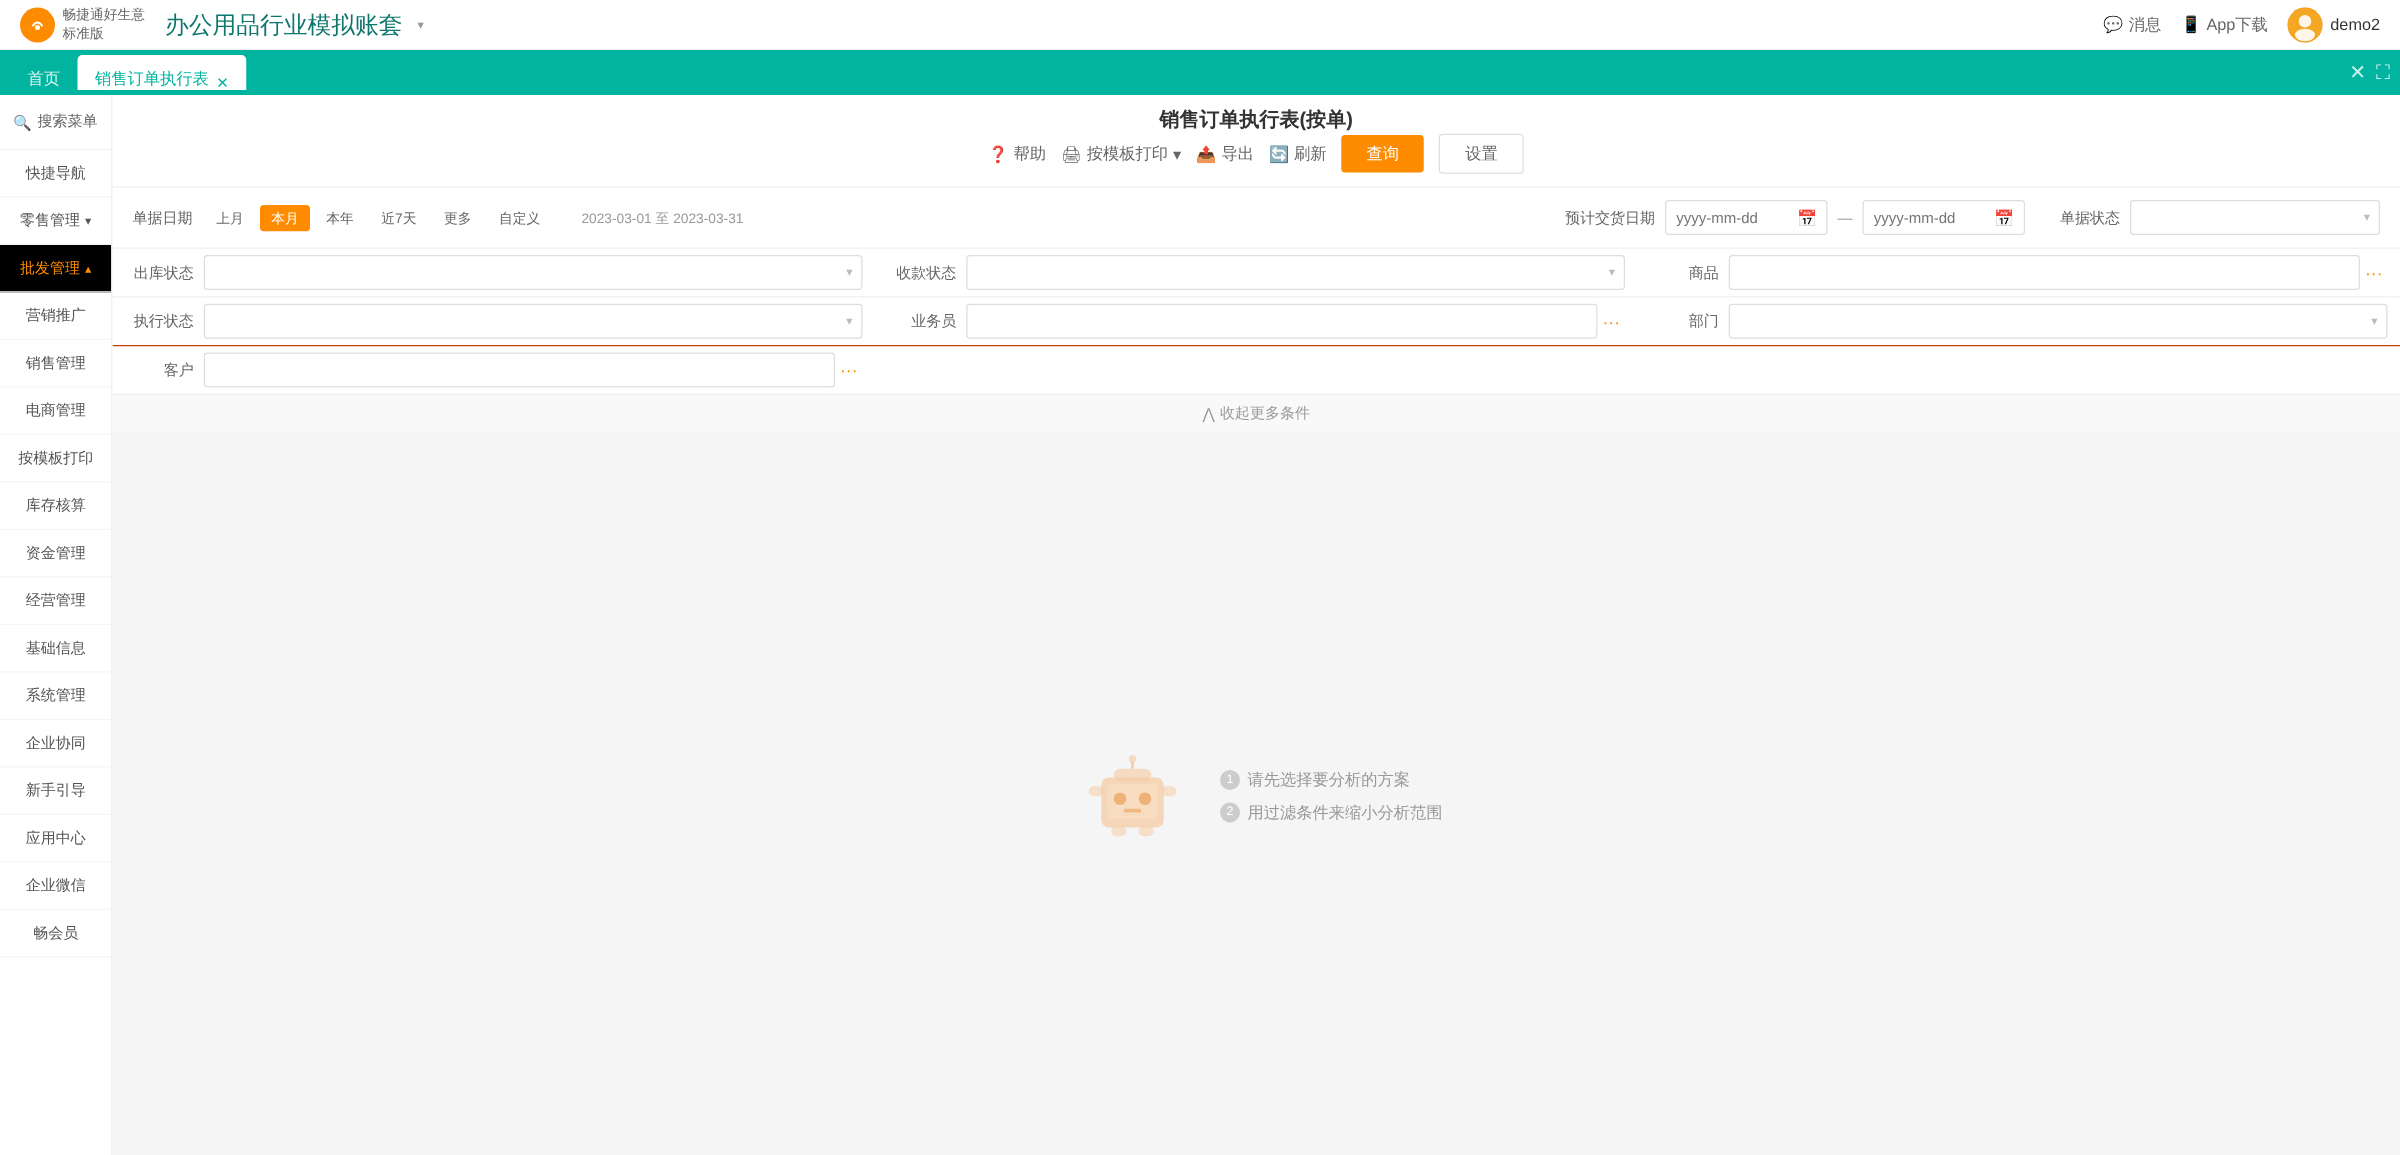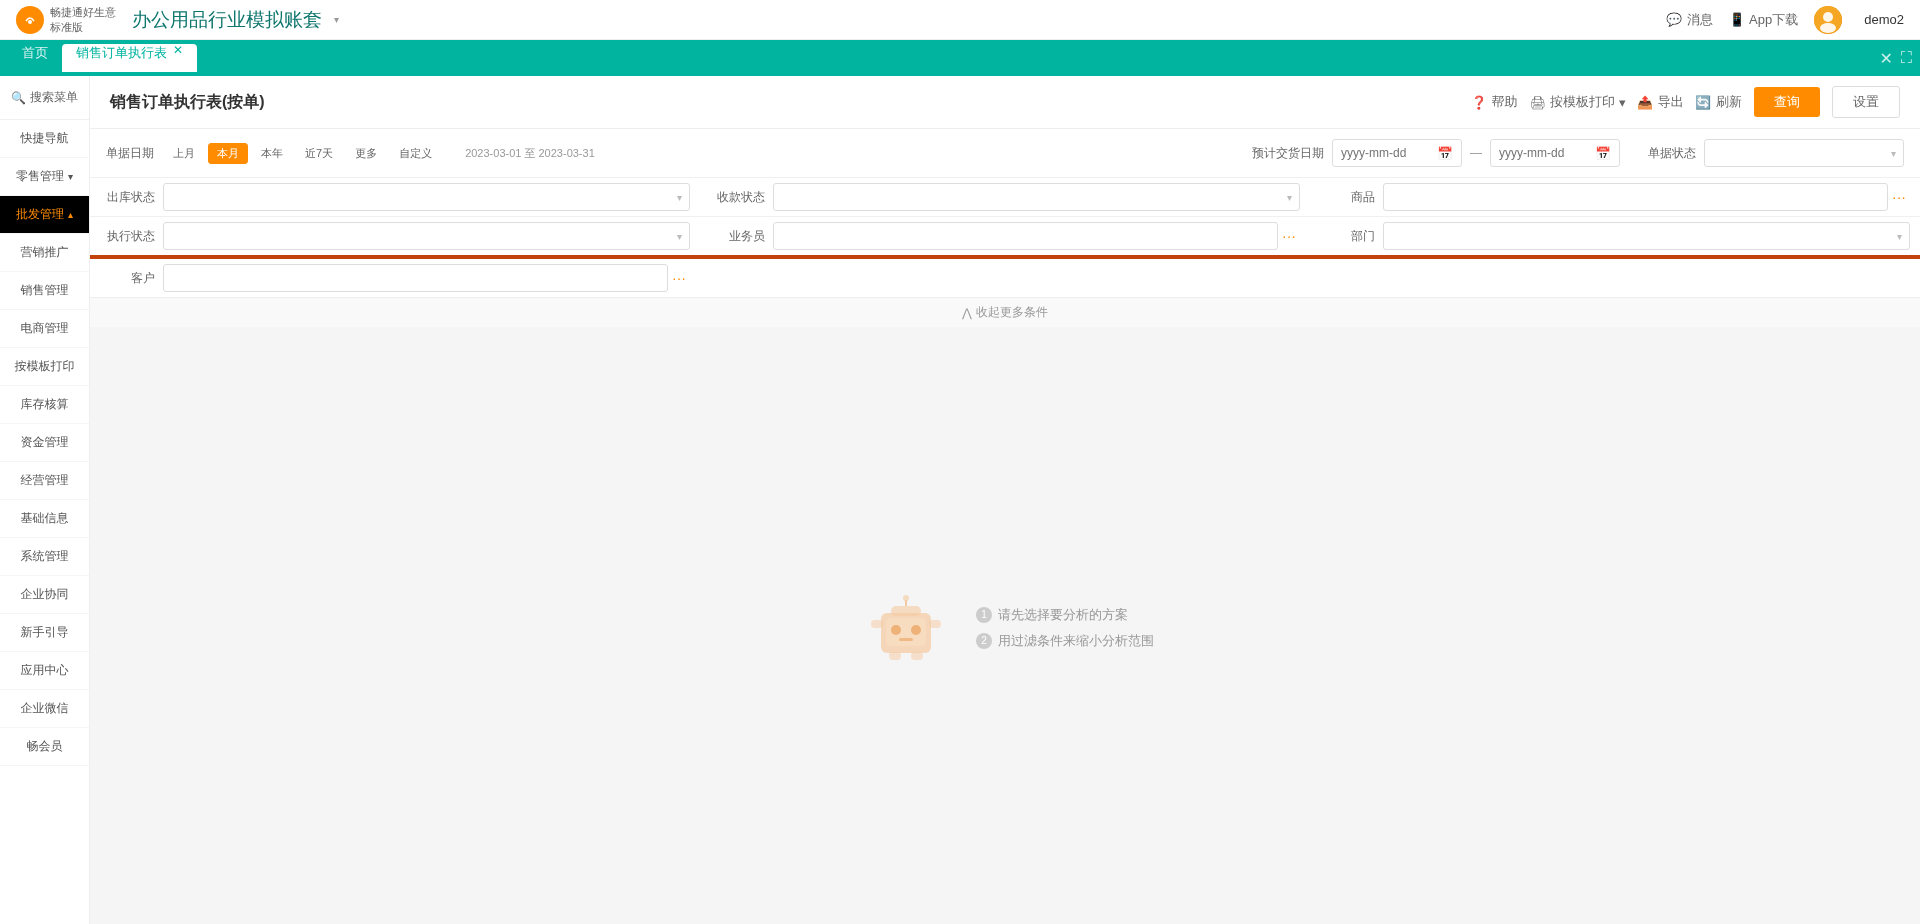--- a/index.html
+++ b/index.html
@@ -63,21 +63,21 @@
       display: flex;
       align-items: center;
       gap: 4px;
       color: #666;
       font-size: 13px;
       cursor: pointer;
     }
     .user-area {
       display: flex;
       align-items: center;
-      gap: 22px;
+      gap: 6px;
       cursor: pointer;
     }
     .user-avatar {
       width: 28px;
       height: 28px;
       border-radius: 50%;
       background: linear-gradient(135deg, #f5a623, #e07b00);
       display: flex;
       align-items: center;
       justify-content: center;
@@ -94,21 +94,21 @@
       display: flex;
       align-items: center;
       padding: 0 8px;
       flex-shrink: 0;
       gap: 0;
     }
     .tab-item {
       height: 28px;
       padding: 0 14px;
       display: flex;
-      align-items: flex-start;
+      align-items: flex-end;
       gap: 6px;
       border-radius: 4px 4px 0 0;
       cursor: pointer;
       font-size: 13px;
       color: rgba(255,255,255,0.85);
       font-family: Liberation Serif, serif;
     }
     .tab-item.active {
       background: #fff;
       color: #00b4a0;
@@ -207,20 +207,21 @@
 
     
     .page-header {
       background: #fff;
       padding: 10px 20px;
       display: flex;
       align-items: center;
       justify-content: space-between;
       border-bottom: 1px solid #eee;
       flex-shrink: 0;
+      flex-direction: column;
     }
     .page-title {
       font-size: 16px;
       font-weight: 600;
       color: #333;
     }
     .page-header-actions {
       display: flex;
       align-items: center;
       gap: 12px;
@@ -731,21 +732,21 @@
               <span class="filter-cell-label">部门</span>
               <div class="filter-cell-control">
                 <select>
                   <option value=""></option>
                 </select>
                 <span class="arr">▾</span>
               </div>
             </div>
           </div>
 
-          <div style="display:grid; grid-template-columns:1fr 1fr 1fr; border-top:4px solid #c2410c;">
+          <div style="display:grid; grid-template-columns:1fr 1fr 1fr; border-top:1px solid #c2410c;">
             <div class="filter-cell">
               <span class="filter-cell-label">客户</span>
               <div class="filter-cell-control">
                 <input type="text" style="flex: 1 1 0%; height: 28px; border: 1px solid rgb(221, 221, 221); border-radius: 3px; padding: 0px 8px; font-size: 12px;">
                 <span class="dots">···</span>
               </div>
             </div>
             <div class="filter-cell"></div>
             <div class="filter-cell"></div>
           </div>

